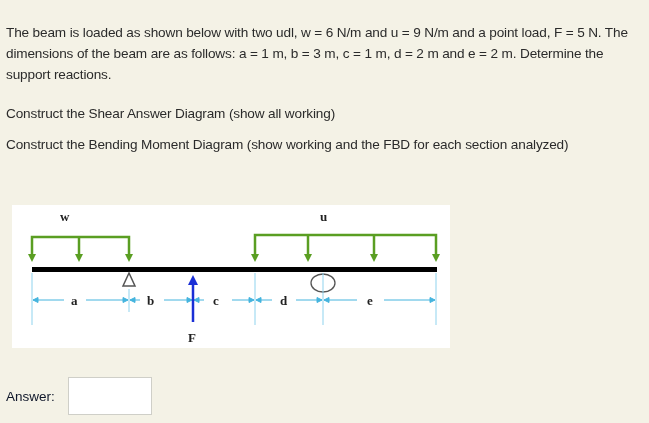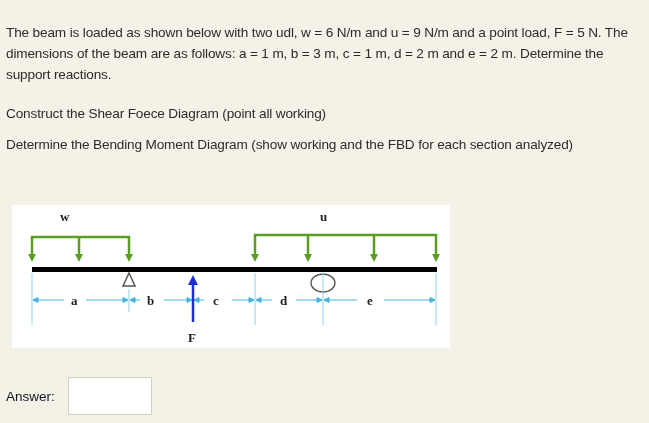--- a/index.html
+++ b/index.html
@@ -36,22 +36,22 @@
     position:absolute; left:62px; top:0; width:84px; height:38px;
     border:1px solid #cfcfc8; background:#fff; box-sizing:border-box;
     padding:0 4px; font-size:13px; outline:none;
     font-family:"Liberation Sans", sans-serif;
   }
 </style>
 </head>
 <body>
 
 <p class="para" id="p1">The beam is loaded as shown below with two udl, w = 6 N/m and u = 9 N/m and a point load, F = 5 N. The dimensions of the beam are as follows: a = 1 m, b = 3 m, c = 1 m, d = 2 m and e = 2 m. Determine the support reactions.</p>
-<p class="para" id="p2">Construct the Shear Foece Diagram (point all working)</p>
-<p class="para" id="p3">Determine the Bending Moment Diagram (show working and the FBD for each section analyzed)</p>
+<p class="para" id="p2">Construct the Shear Answer Diagram (show all working)</p>
+<p class="para" id="p3">Construct the Bending Moment Diagram (show working and the FBD for each section analyzed)</p>
 
 <div class="figure">
   <svg width="438" height="143" viewBox="0 0 438 143" xmlns="http://www.w3.org/2000/svg">
     <defs>
       <marker id="ah-green" markerWidth="6" markerHeight="6" refX="3" refY="5" orient="auto">
         <path d="M0,0 L6,0 L3,6 z" fill="#5a9e22"></path>
       </marker>
     </defs>
 
     <g>

